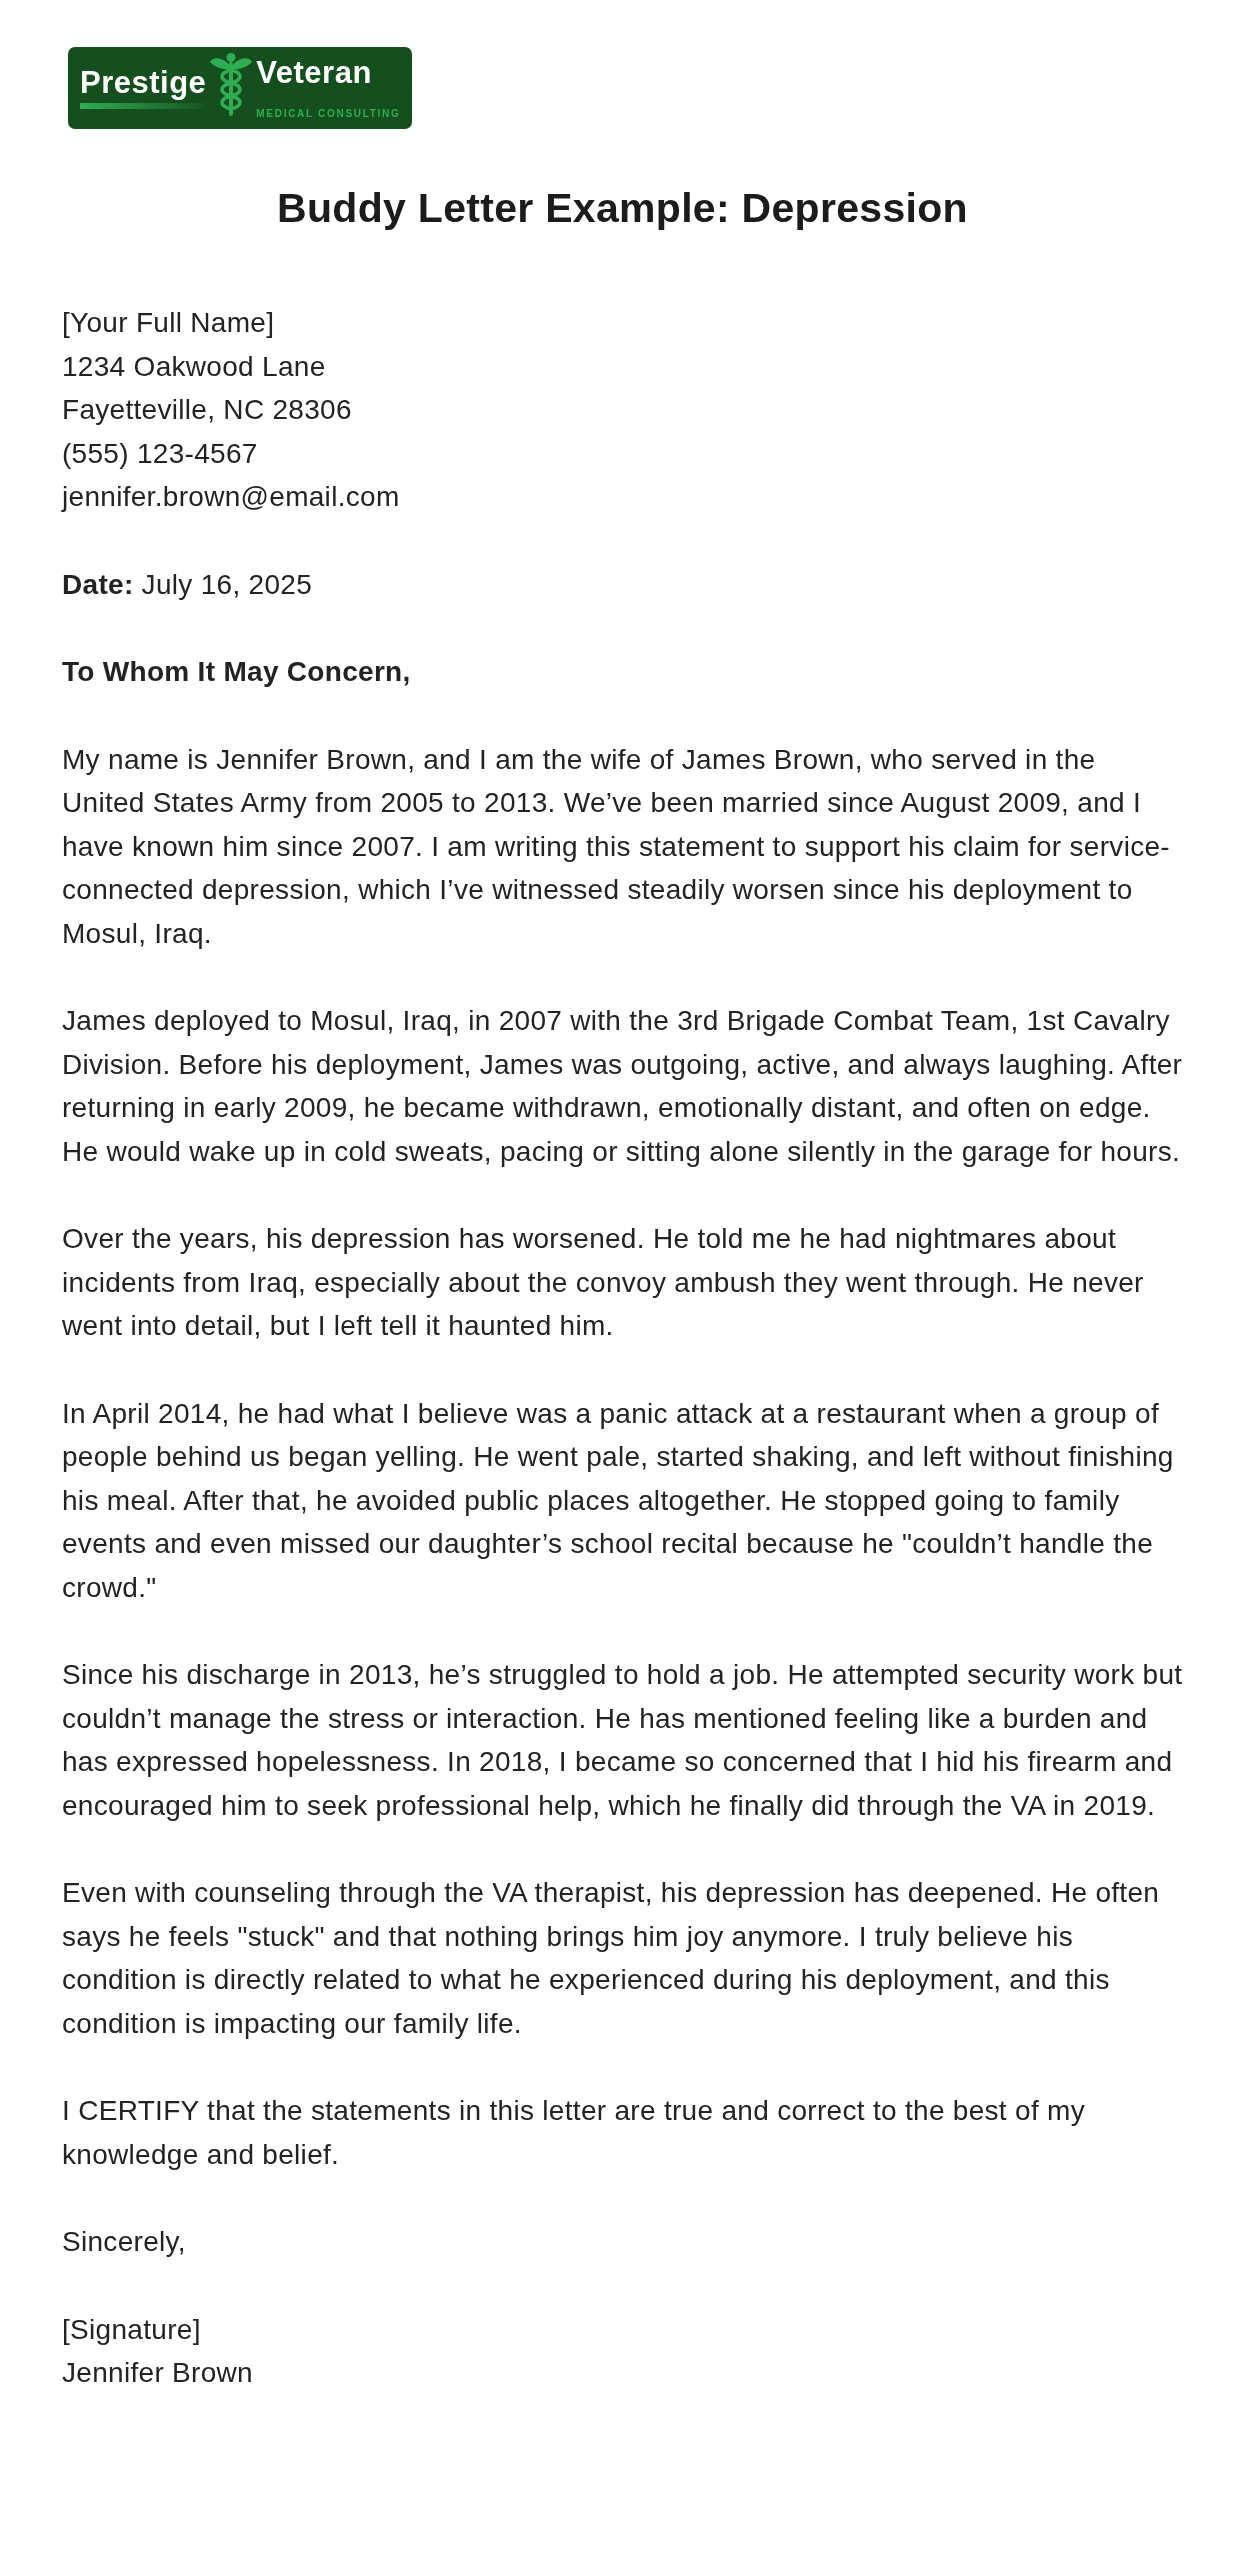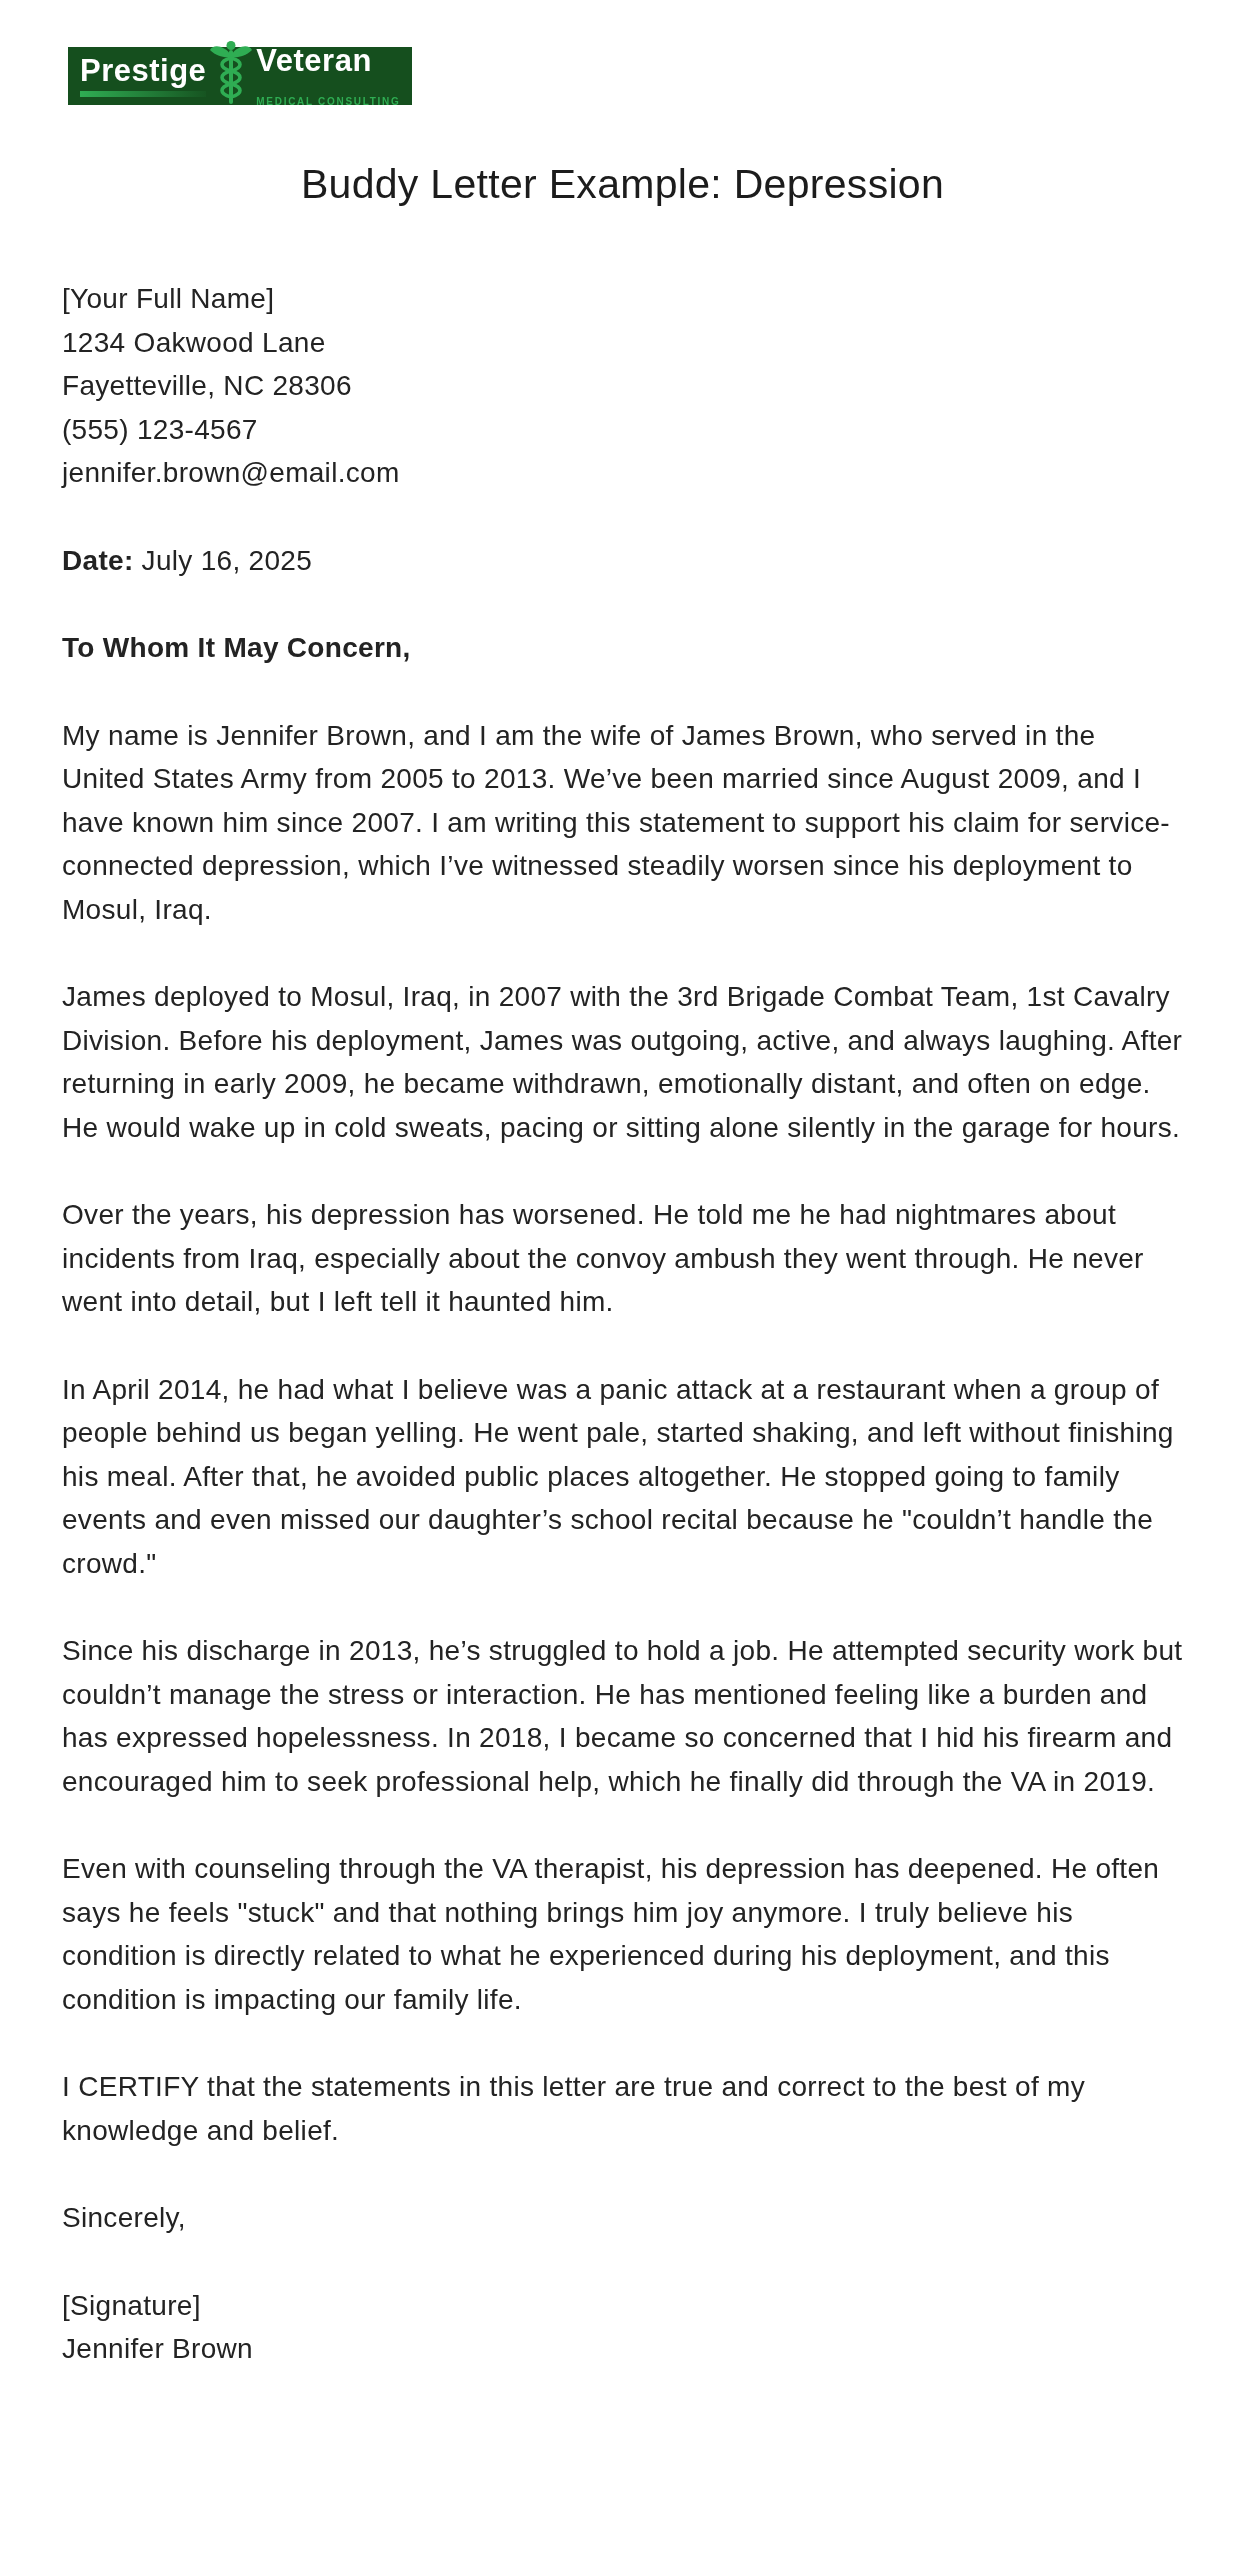--- a/index.html
+++ b/index.html
@@ -10,24 +10,25 @@
     background: #ffffff;
     color: var(--text-color, #232323);
     font-family: "Liberation Sans", "DejaVu Sans", sans-serif;
   }
   .page { padding: 47px 58px 60px 62px; }
 
   
   .logo {
     display: inline-flex;
     align-items: center;
-    height: 58px;
+    height: 82px;
     margin-left: 6px;
     padding: 10px 12px;
     background: var(--logo-bg, #154f1e);
+    border-radius: 7px;
   }
   .logo-left, .logo-right {
     display: flex;
     flex-direction: column;
     justify-content: flex-end;
   }
   .brand-word {
     color: #ffffff;
     font-weight: 700;
     font-size: 31px;
@@ -57,21 +58,21 @@
     margin-top: 20px;
     white-space: nowrap;
     align-self: flex-end;
   }
 
   
   .title {
     margin: 56px 0 0;
     text-align: center;
     font-size: 41px;
-    font-weight: 400;
+    font-weight: 700;
     letter-spacing: 0.3px;
     color: #1c1c1c;
   }
 
   
   .letter {
     font-size: 28px;
     line-height: 43.5px;
     letter-spacing: 0.3px;
     max-width: 1122px;

